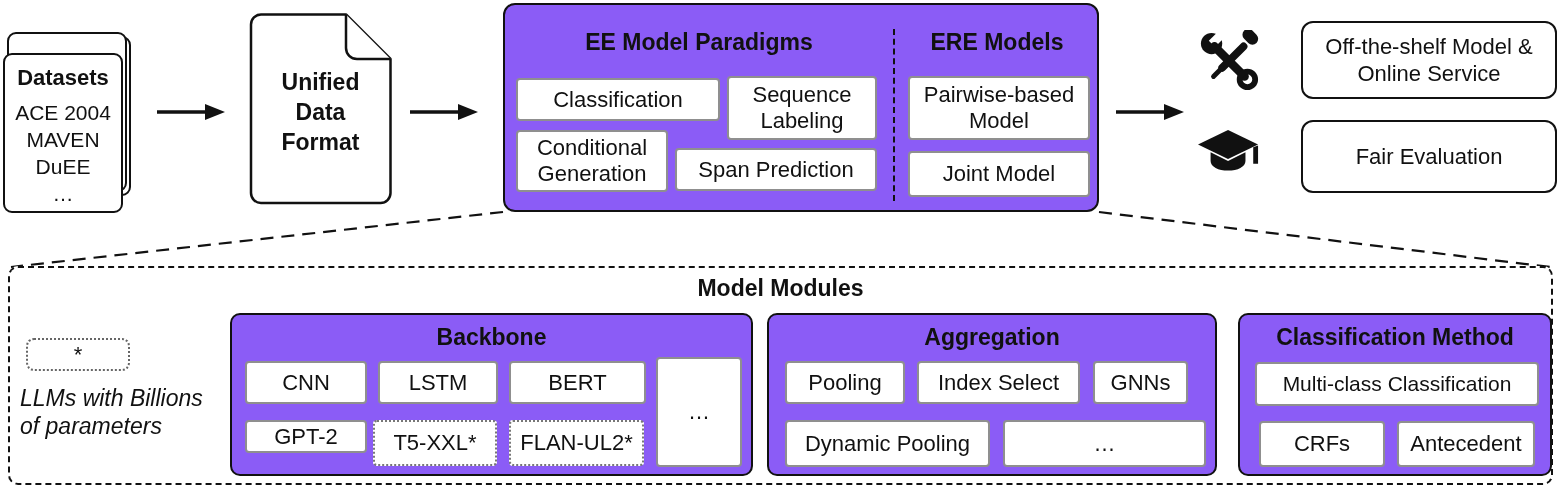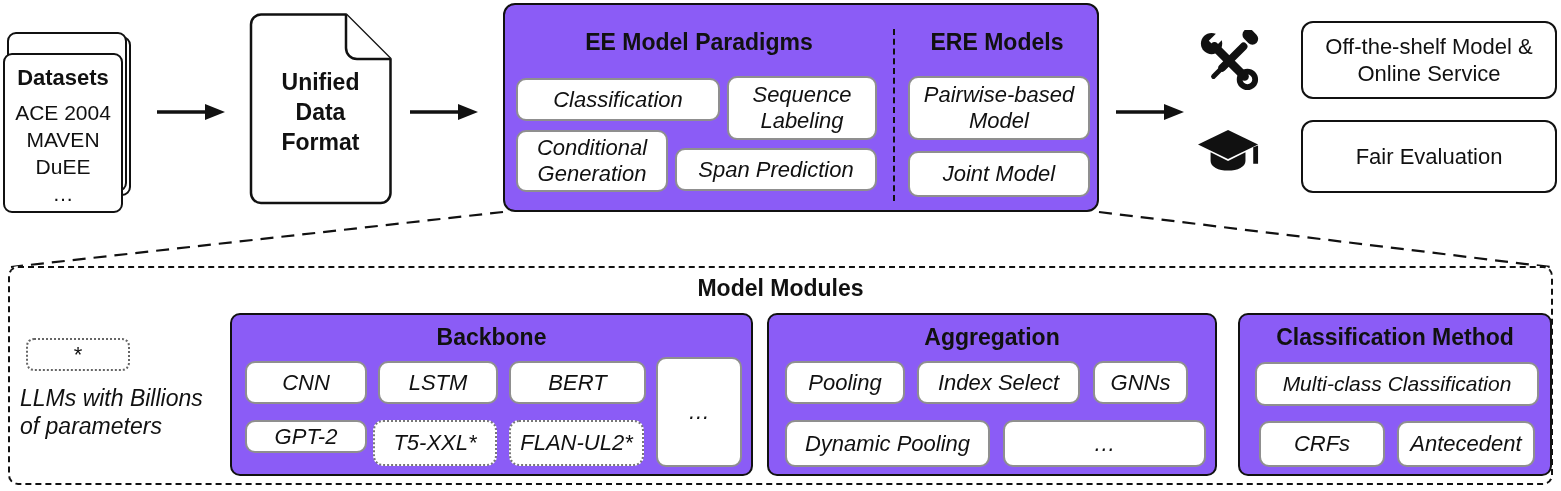--- a/index.html
+++ b/index.html
@@ -13,22 +13,22 @@
   .card{position:absolute;background:#fff;border:2.5px solid #111;border-radius:9px;box-sizing:border-box;}
   .datasets-card{display:flex;flex-direction:column;align-items:center;padding-top:10px;}
   .datasets-title{font-weight:bold;font-size:22px;}
   .datasets-items{margin-top:9px;font-size:21px;line-height:1.28;text-align:center;}
   
   .frame{position:absolute;background:#8b5cf6;border:2.5px solid #111;border-radius:12px;box-sizing:border-box;}
   .frame-title{position:absolute;left:0;right:0;text-align:center;font-weight:bold;font-size:23px;}
   
   .pill{
     position:absolute;display:flex;align-items:center;justify-content:center;
-    text-align:center;border:2px solid #8f8f8f;border-radius:10px;background:#fff;
-    font-size:22px;line-height:1.18;box-sizing:border-box;white-space:nowrap;color:#111;font-style:italic;
+    text-align:center;border:2px solid #8f8f8f;border-radius:4px;background:#fff;
+    font-size:22px;line-height:1.18;box-sizing:border-box;white-space:nowrap;color:#111;
   }
   .pill.wrap{white-space:normal;}
   .pill.dotted{border:2px dotted #777;}
   
   .vdivider{position:absolute;border-left:2.5px dashed #111;width:0;}
   
   .doc-text{position:absolute;text-align:center;font-weight:bold;font-size:23px;line-height:1.3;}
   
   .outbox{
     position:absolute;background:#fff;border:2.5px solid #111;border-radius:12px;

